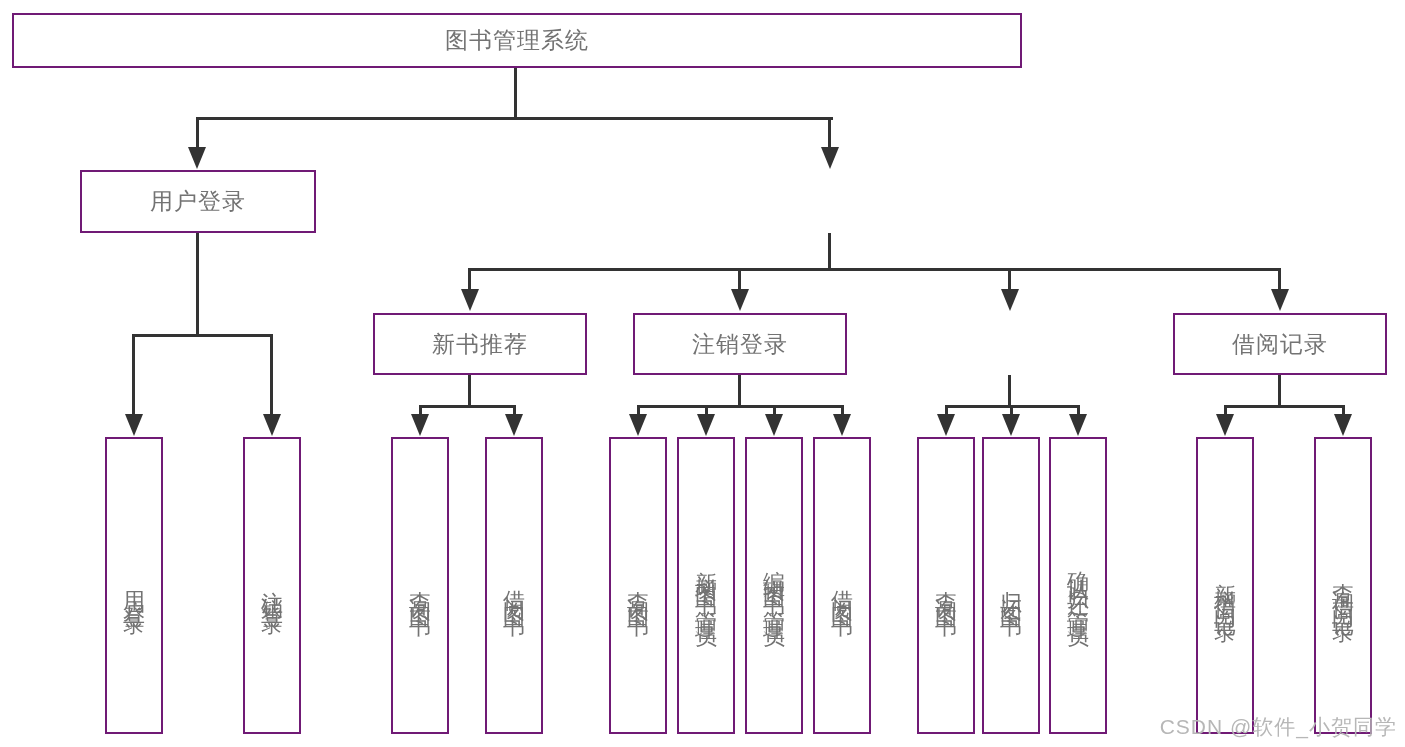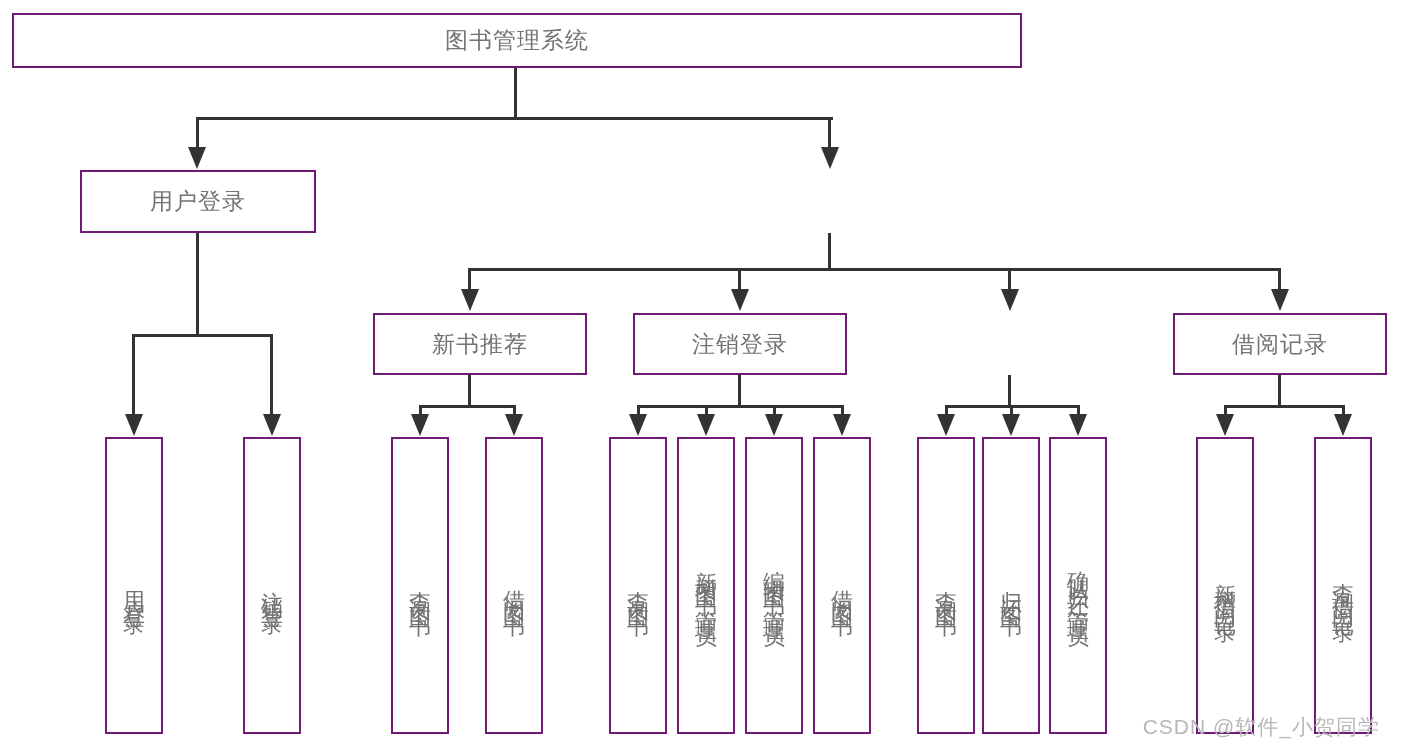--- a/index.html
+++ b/index.html
@@ -36,21 +36,21 @@
   .hl, .vl { position: absolute; background: #333333; }
   .arw {
     position: absolute;
     width: 0; height: 0;
     border-left: 9px solid transparent;
     border-right: 9px solid transparent;
     border-top: 22px solid #333333;
   }
   .watermark {
     position: absolute;
-    right: 25px;
+    right: 8px;
     bottom: 6px;
     font-size: 21px;
     color: #b7b7b7;
     letter-spacing: 1px;
     z-index: 10;
   }
 </style>
 </head>
 <body>
 

